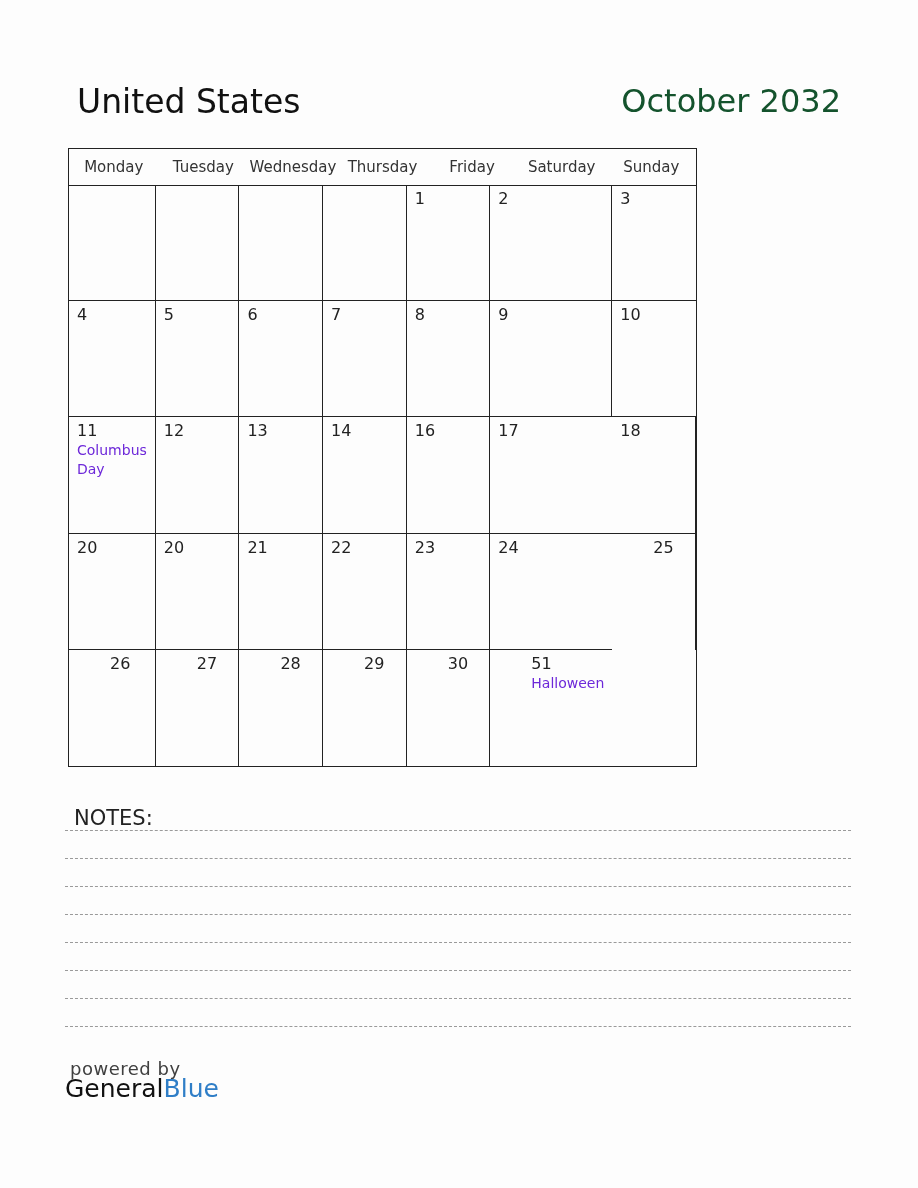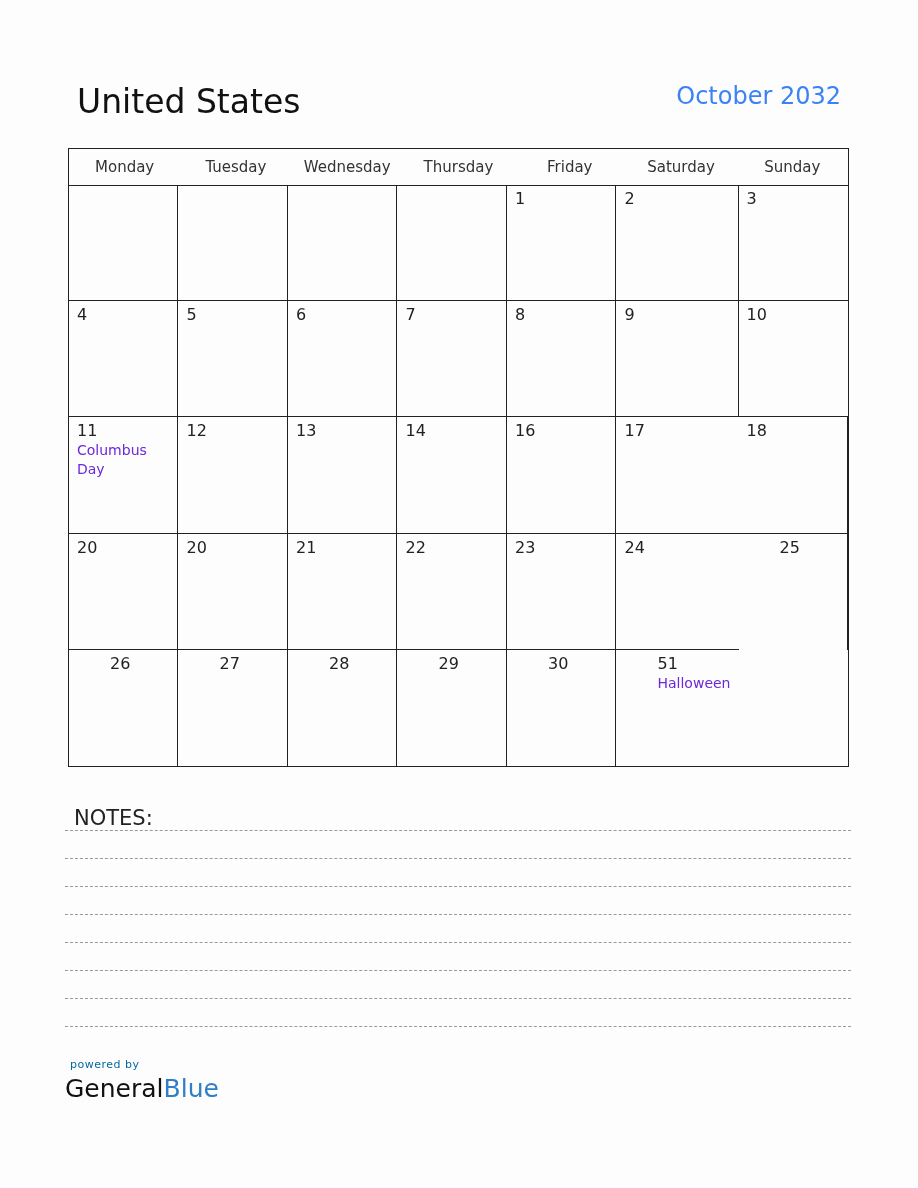--- a/index.html
+++ b/index.html
@@ -1,30 +1,30 @@
 <!DOCTYPE html>
 <html><head>
 <meta charset="utf-8">
 <style>
   html, body { margin:0; padding:0; background:#fdfdfd; }
   body { width:918px; height:1188px; position:relative; font-family:"DejaVu Sans", sans-serif; color:#222; overflow:hidden; }
   .title-left { position:absolute; left:77px; top:82px; font-size:33px; font-weight:normal; color:#111; letter-spacing:0px; }
-  .title-right { position:absolute; right:77px; top:82px; font-size:24px; color:#3b82f6; }
-  .grid { position:absolute; left:68px; top:148px; width:781px; height:619px; border:1px solid #222; box-sizing:border-box; }
+  .title-right { position:absolute; right:77px; top:82px; font-size:32px; color:#14532d; }
+  .grid { position:absolute; left:68px; top:148px; width:629px; height:619px; border:1px solid #222; box-sizing:border-box; }
   .hdr { position:absolute; left:0; top:0; width:100%; height:36px; border-bottom:1px solid #222; display:flex; }
   .hdr div { flex:1; text-align:center; line-height:36px; font-size:15px; color:#333; }
   .rows { position:absolute; left:0; top:36px; width:100%; bottom:0; display:grid; grid-template-columns:repeat(7,1fr); grid-template-rows:repeat(5,1fr); }
   .cell { border-right:1px solid #222; border-bottom:1px solid #222; position:relative; padding:4px 8px; box-sizing:border-box; }
   .cell.lastcol { border-right:none; }
   .cell.lastrow { border-bottom:none;margin-left:33px; }
   .num { font-size:16px; color:#222; line-height:20px; }
   .evt { font-size:14px; color:#6d28d9; line-height:19px; }
   .notes-label { position:absolute; left:74px; top:806px; font-size:21px; color:#222; }
   .note-line { position:absolute; left:65px; width:786px; border-top:1px dashed #9a9a9a; height:0; }
-  .powered { position:absolute; left:70px; top:1058px; font-size:11px; color:#0369a1; letter-spacing:0.5px; }
+  .powered { position:absolute; left:70px; top:1058px; font-size:18px; color:#404040; letter-spacing:0.5px; }
   .brand { position:absolute; left:65px; top:1074px; font-size:25px; color:#111; }
   .brand .blue { color:#2f7ec7;margin-top:40px; }
 </style>
 </head>
 <body>
 
 <div class="title-left">United States</div>
 <div class="title-right">October 2032</div>
 
 <div class="grid">

